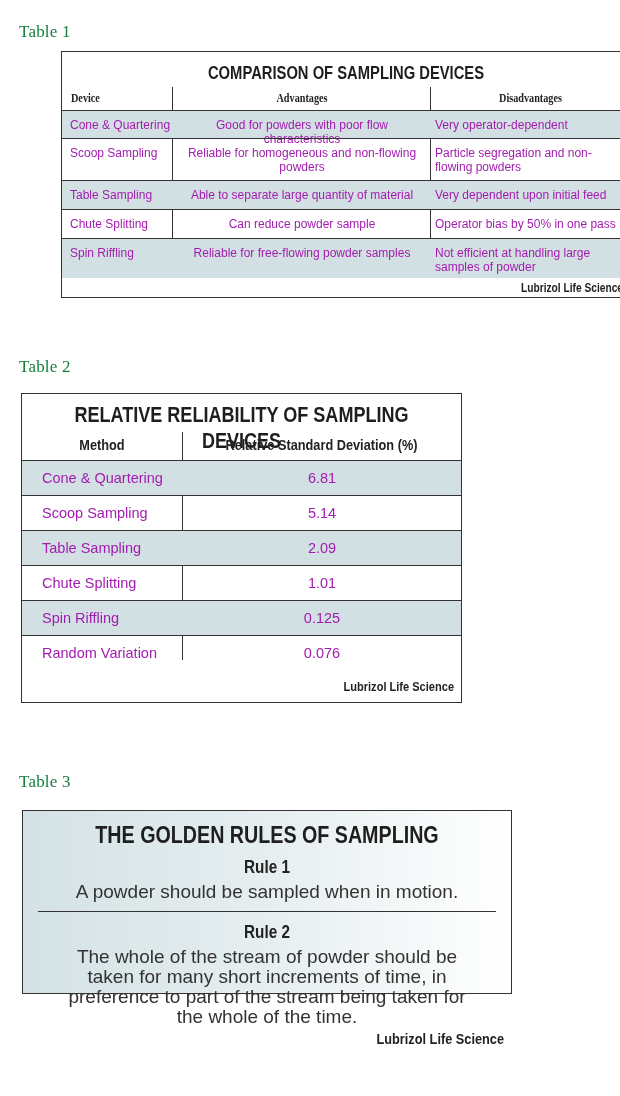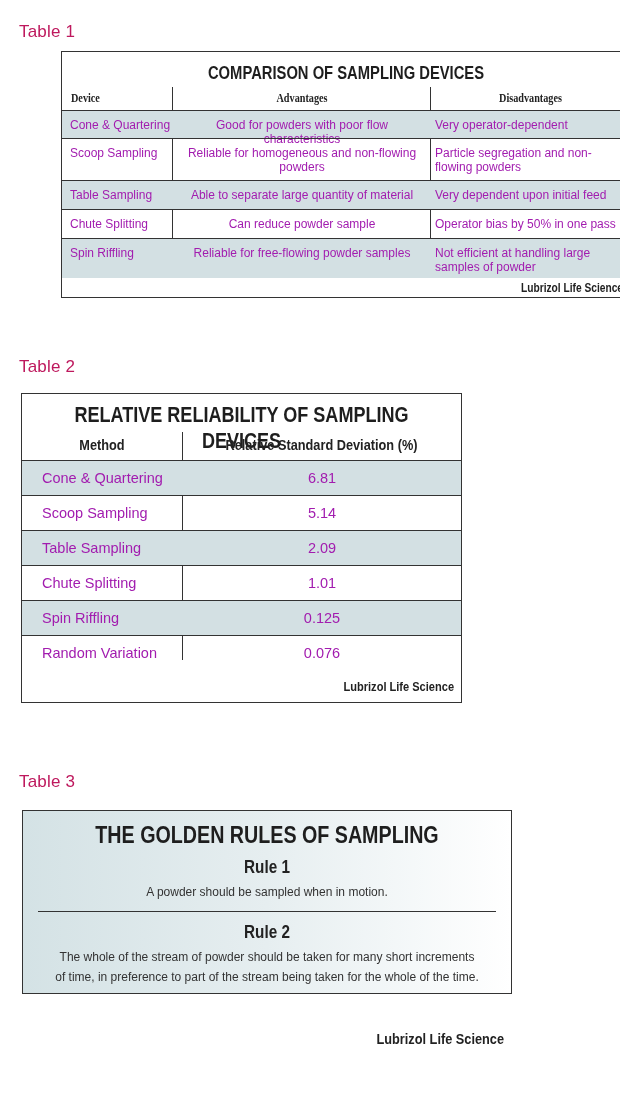--- a/index.html
+++ b/index.html
@@ -1,17 +1,17 @@
 <!DOCTYPE html>
 <html><head>
 <meta charset="utf-8">
 <style>
   html, body { margin:0; padding:0; background:#ffffff; }
   body { width:620px; height:1096px; position:relative; overflow:hidden; font-family:"Liberation Sans", sans-serif; color:#222; }
-  .tlabel { position:absolute; left:19px; font-family:Liberation Sans, sans-serif; font-size:17px; color:#be185d; letter-spacing:0.2px; }
+  .tlabel { position:absolute; left:19px; font-family:Liberation Serif, serif; font-size:17px; color:#15803d; letter-spacing:0.2px; }
   .box { position:absolute; border:1px solid #333; background:#fff; box-sizing:border-box; }
   .ttitle { text-align:center; font-family:"Liberation Sans", sans-serif; font-weight:bold; transform:scaleX(0.82); transform-origin:center; color:#1e1e1e; }
   .hdr { font-weight:bold; color:#222; transform:scaleX(0.85); }
   .credit { position:absolute; right:7px; font-weight:bold; color:#222; font-size:12px; transform:scaleX(0.85); transform-origin:right; }
   .row { position:absolute; left:0; right:0; box-sizing:border-box; border-top:1px solid #333; display:flex; }
   .row.shaded { background:#d3e0e3; }
   .cell { box-sizing:border-box; font-size:12px; color:#a21caf; }
   .vline { position:absolute; width:1px; background:#333; }
 
   
@@ -31,21 +31,21 @@
   #t2 .row { height:35px; }
   #t2 .cell { font-size:14.5px; line-height:35px; }
   #t2 .c1 { width:161px; padding-left:20px; }
   #t2 .c2 { flex:1; text-align:center; }
   #t2 .credit { font-size:13px; }
 
   
   #t3 { left:22px; top:810px; width:490px; height:184px; background:linear-gradient(90deg,#d4e2e5 0%,#e6eef0 50%,#ffffff 100%); }
   #t3 .ttitle { position:absolute; left:0; right:0; top:10px; font-size:24px; }
   #t3 .rhead { position:absolute; left:0; right:0; text-align:center; font-weight:bold; font-size:18px; transform:scaleX(0.85); color:#222; }
-  #t3 .rtext { position:absolute; left:20px; right:20px; text-align:center; font-size:12px; color:#333; line-height:20px; }
+  #t3 .rtext { position:absolute; left:20px; right:20px; text-align:center; font-size:19px; color:#333; line-height:20px; }
   #t3 .divider { position:absolute; left:15px; right:15px; top:100px; height:1px; background:#333; }
   #t3 .credit { font-size:15px; }
 </style>
 </head>
 <body>
 
 <div class="tlabel" style="top:22px;">Table 1</div>
 <div class="box" id="t1">
   <div class="ttitle">COMPARISON OF SAMPLING DEVICES</div>
   <div class="hrow">

